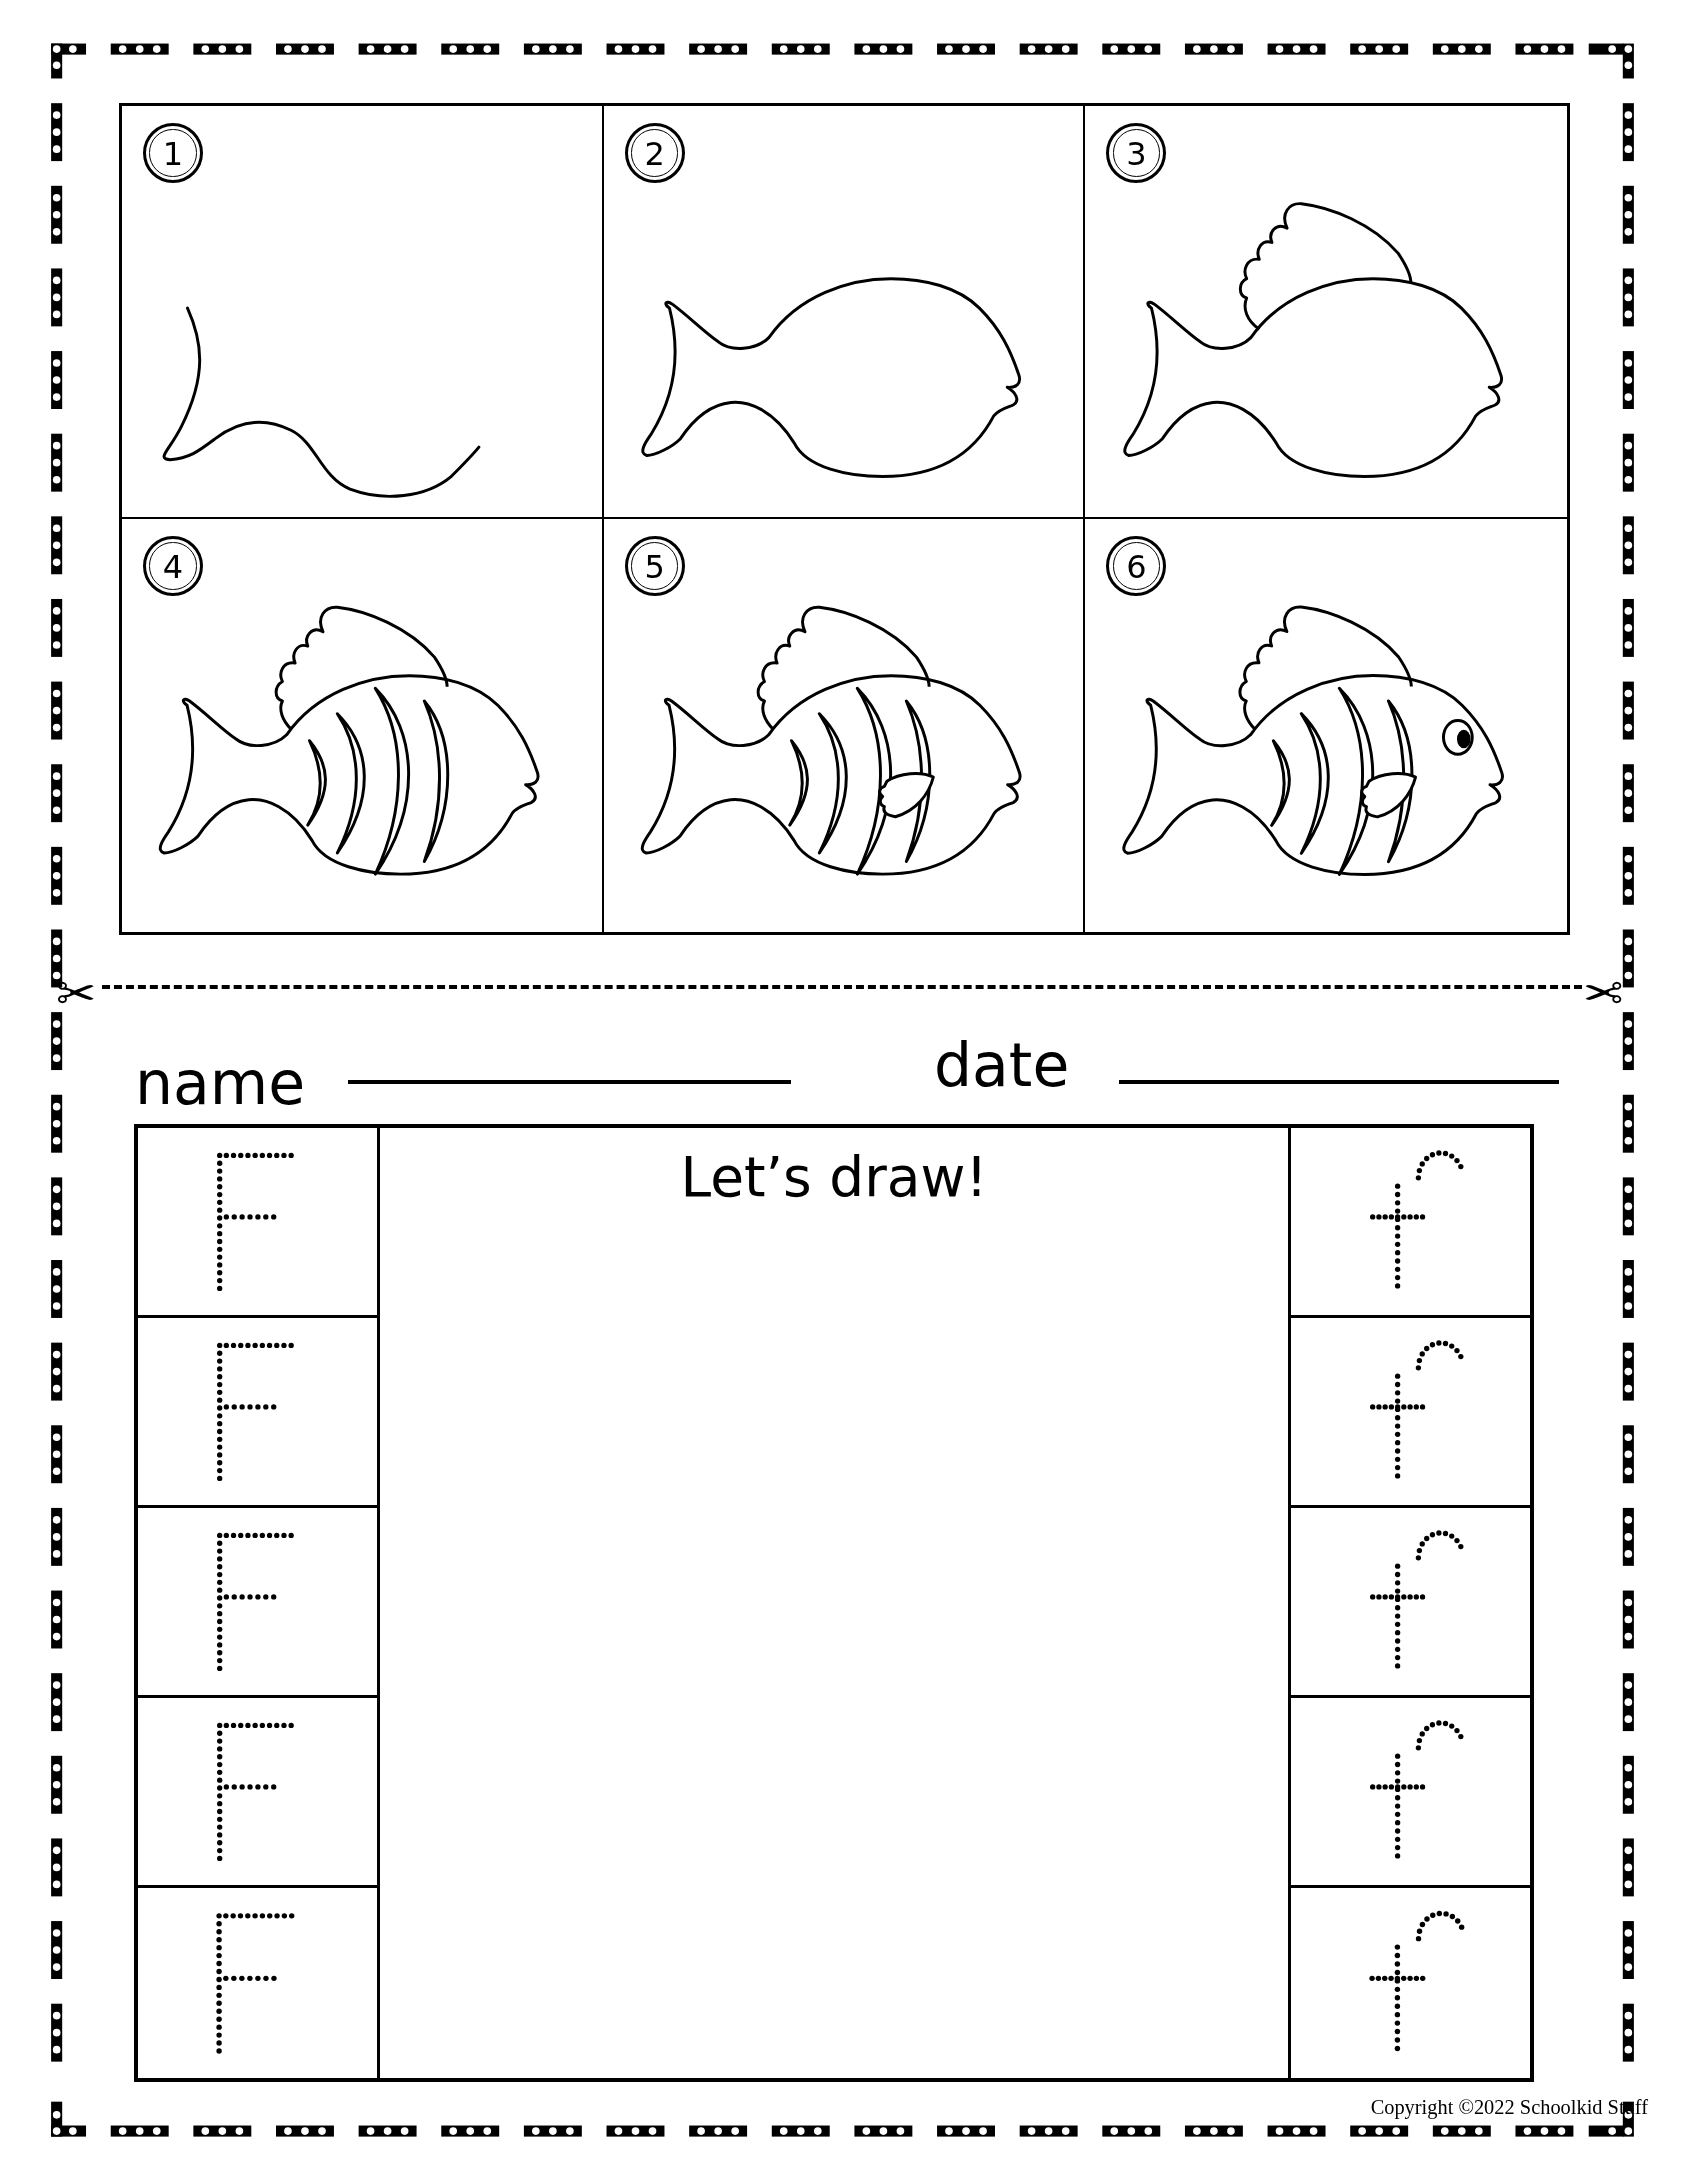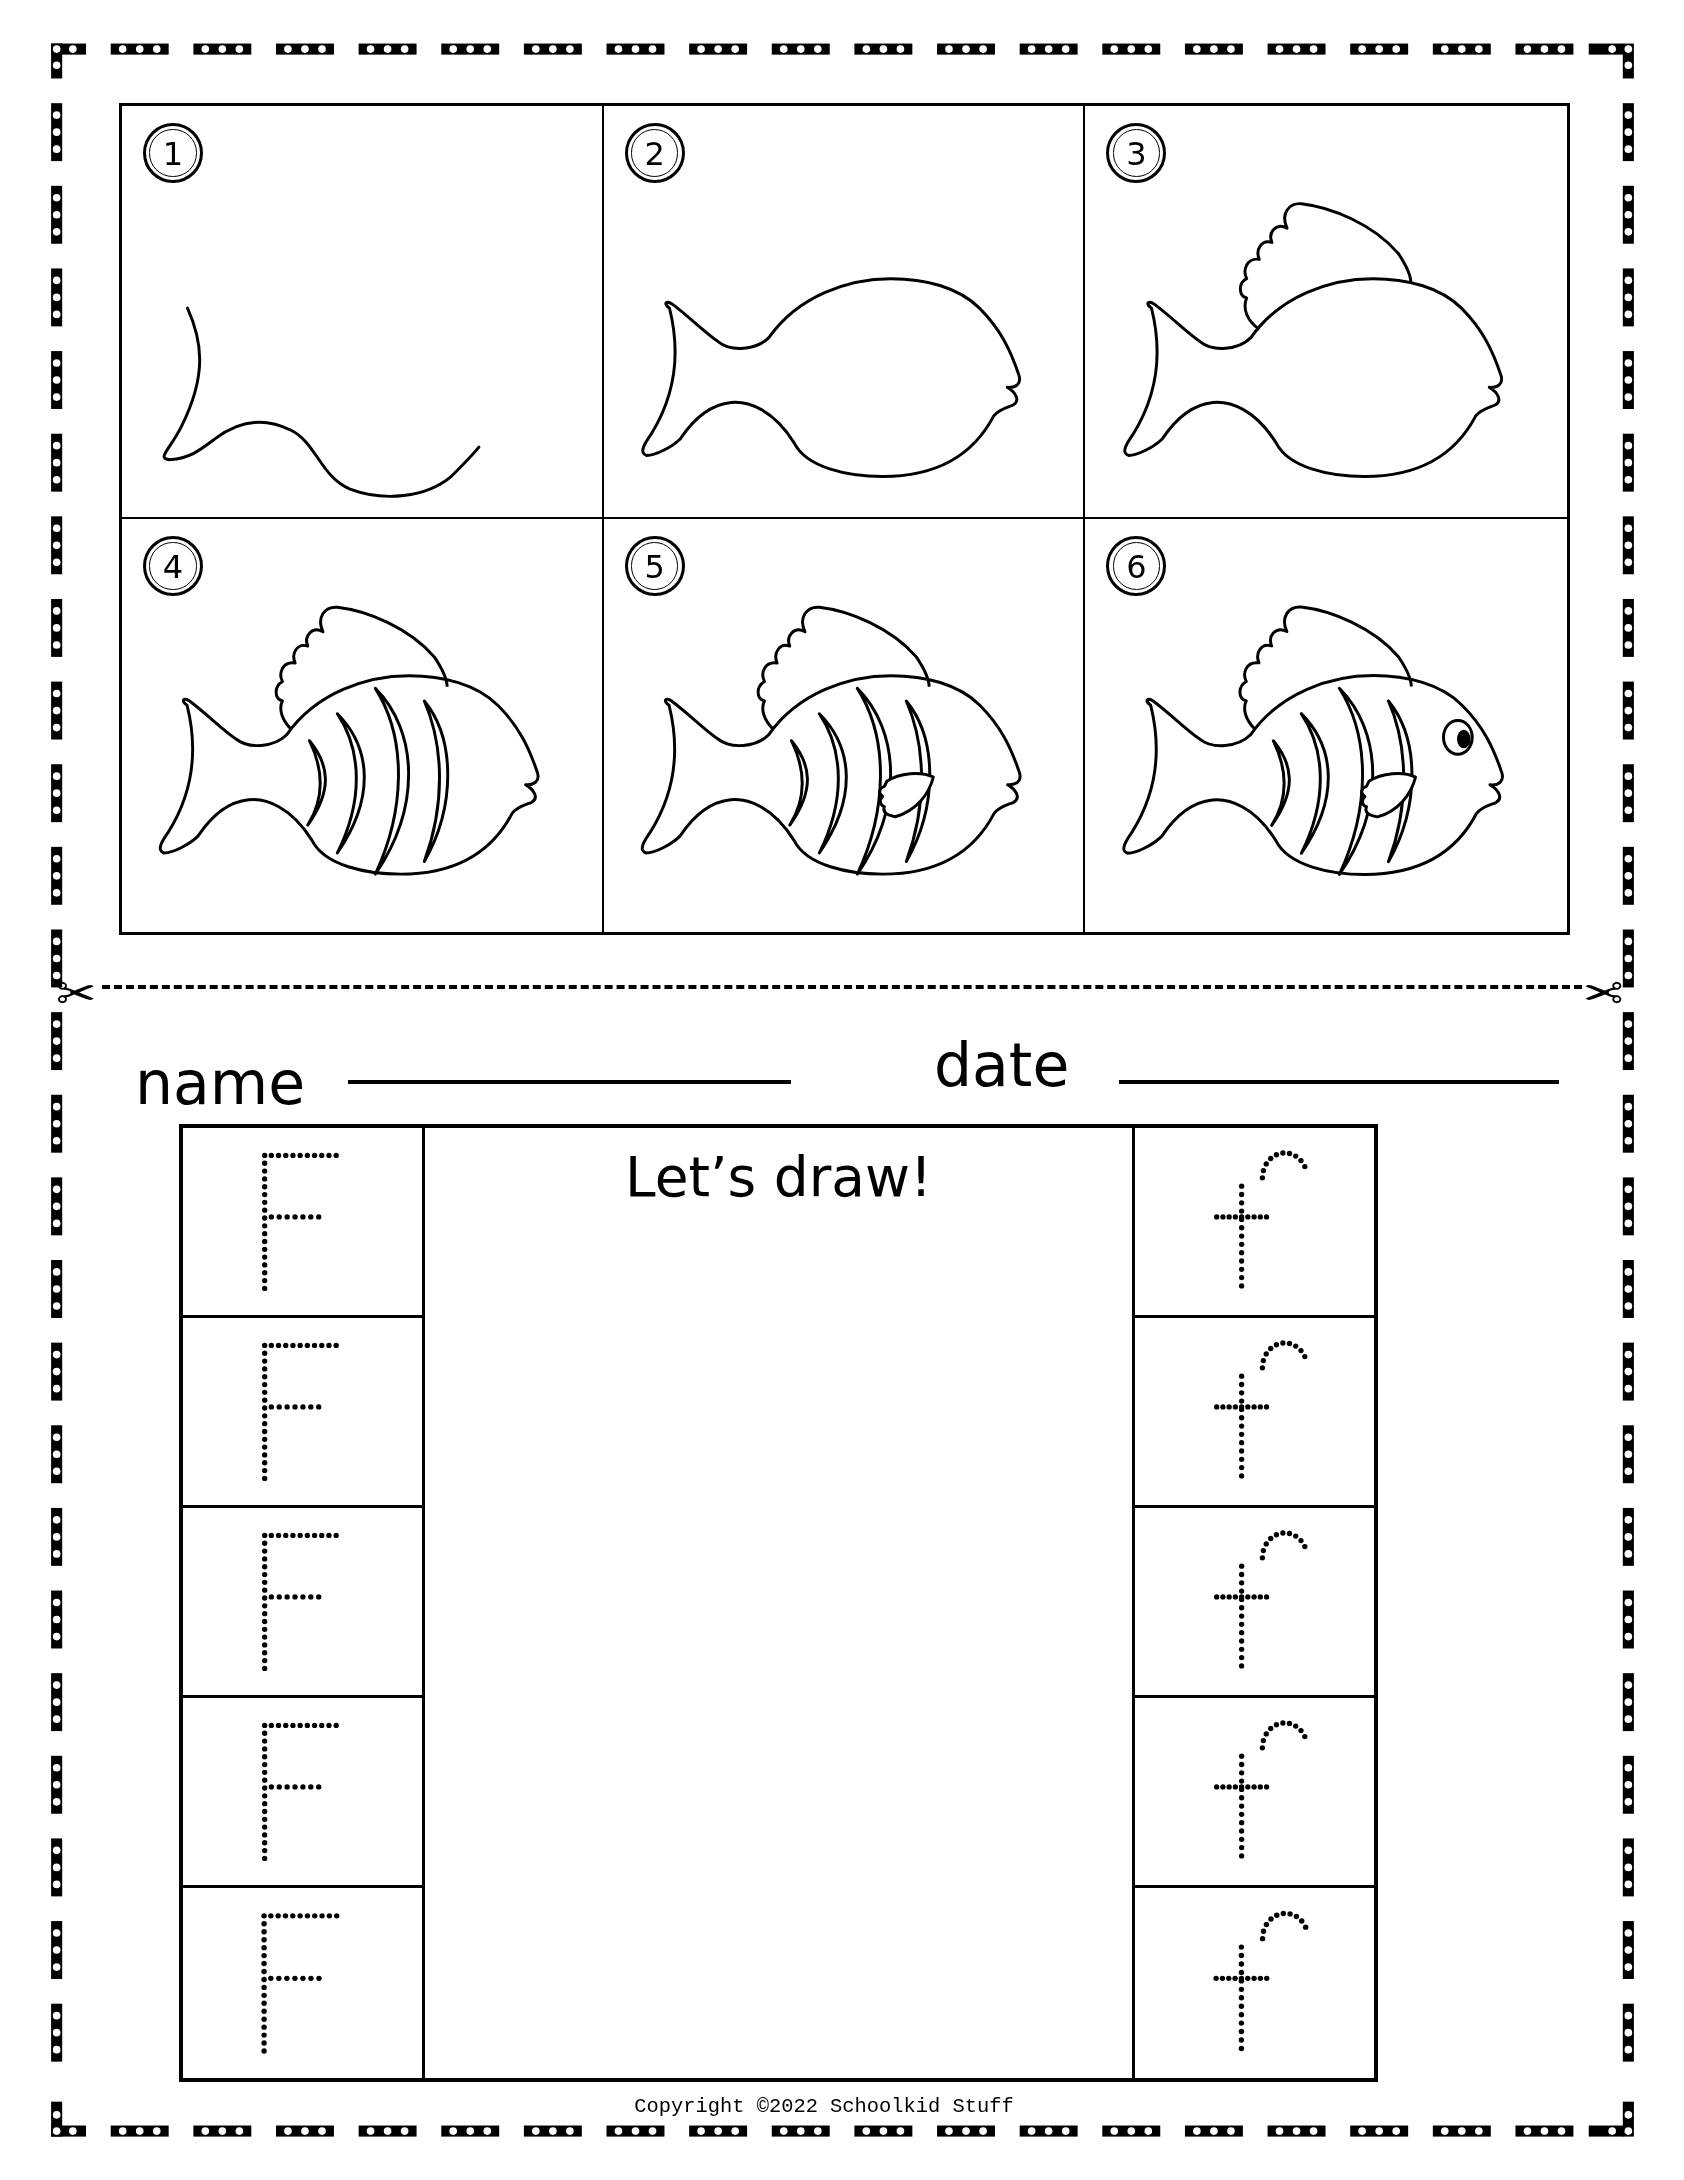--- a/index.html
+++ b/index.html
@@ -19,35 +19,35 @@
   .badge::before { content: ""; position: absolute; inset: 3.4px; border: 1.7px solid #000; border-radius: 50%; }
   .badge-num { font-family: "DejaVu Sans", sans-serif; font-size: 32px; line-height: 1; position: relative; top: 0.9px; }
   .panel svg { position: absolute; left: 0; top: 0; width: 100%; height: 100%; }
   
   .cut-line { position: absolute; left: 102px; top: 985px; width: 1480px; height: 0; border-top: 4.3px dashed #000; }
   .scissors { position: absolute; font-size: 48px; line-height: 1; }
   
   .label { position: absolute; font-family: "DejaVu Sans", sans-serif; font-size: 60px; line-height: 1; }
   .write-line { position: absolute; height: 4.3px; background: #000; }
   
-  .practice { position: absolute; left: 134px; top: 1124px; width: 1199px; height: 958px;
-              border: 4.3px solid #000; box-sizing: border-box; margin-left: 45px; }
+  .practice { position: absolute; left: 134px; top: 1124px; width: 1400px; height: 958px;
+              border: 4.3px solid #000; box-sizing: border-box; }
   .col { position: absolute; top: 0; bottom: 0; }
   .col-left { left: 0; width: 239px; border-right: 3.4px solid #000; }
   .col-right { right: 0; width: 239px; border-left: 3.4px solid #000; }
   .cell { position: relative; height: 20%; border-bottom: 3.4px solid #000; box-sizing: border-box; }
   .cell:last-child { border-bottom: none; }
   .cell svg { position: absolute; left: 0; top: 0; width: 100%; height: 100%; }
   .draw-area { position: absolute; left: 243px; right: 243px; top: 0; bottom: 0; }
   .draw-title { position: absolute; left: 0; right: 0; top: 22px; text-align: center;
                 font-family: "DejaVu Sans", sans-serif; font-size: 55px; line-height: 1; }
   .draw-caption { position: absolute; left: 0; right: 0; bottom: 12px; text-align: center;
                   font-family: "DejaVu Sans", sans-serif; font-size: 55px; line-height: 1; }
-  .copyright { position: absolute; left: 0; width: 1648px; top: 2097px; text-align: center;
-               font-family: Liberation Mono, monospace; font-size: 20.4px; line-height: 1; }
+  .copyright { position: absolute; left: 0; width: 1648px; top: 2097px; text-align: right;
+               font-family: Liberation Serif, serif; font-size: 20.4px; line-height: 1; }
 </style>
 </head>
 <body>
 
 <svg class="frame-svg" viewBox="0 0 1978 2560">
   <defs>
     <g id="hseg">
       <rect x="0" y="0" width="68" height="13" fill="#000"></rect>
       <circle cx="14" cy="6.5" r="4.5" fill="#fff"></circle>
       <circle cx="34" cy="6.5" r="4.5" fill="#fff"></circle>

